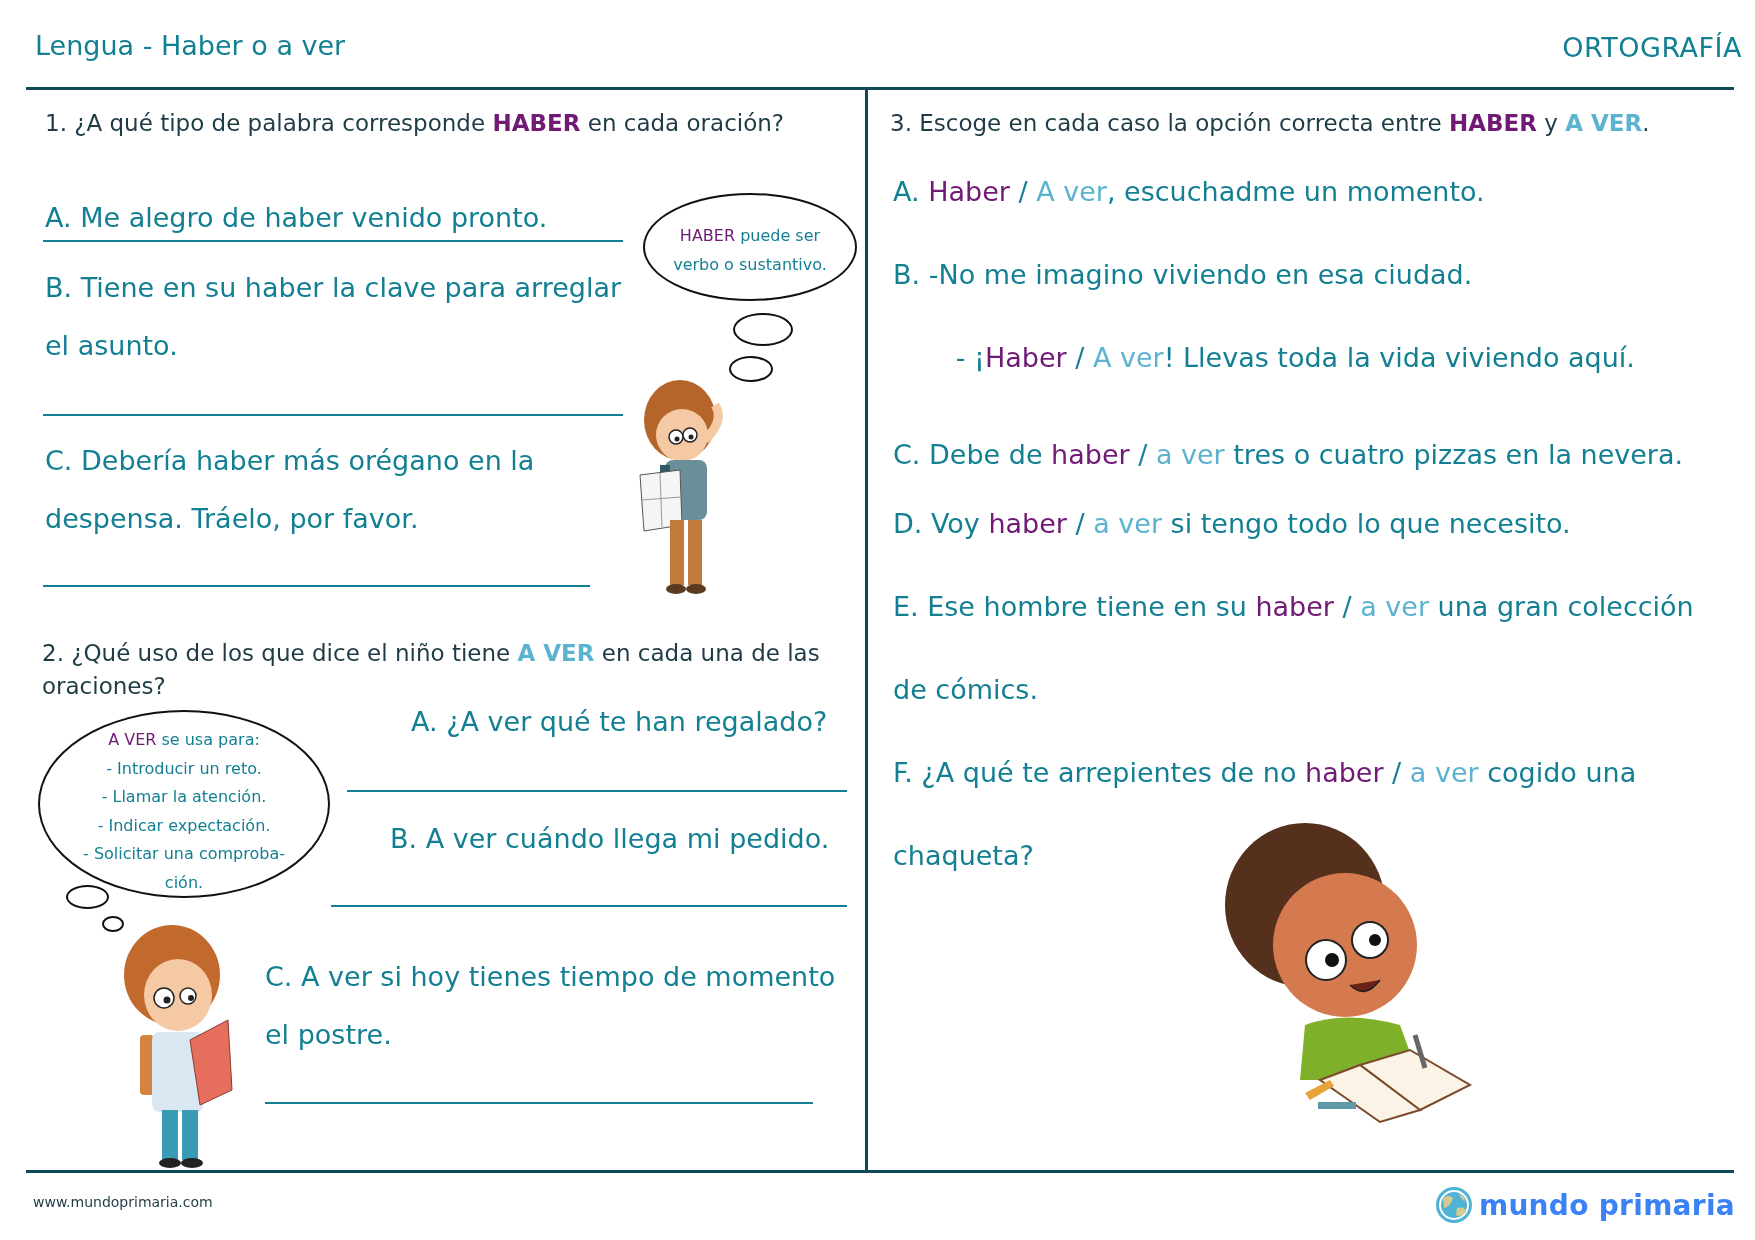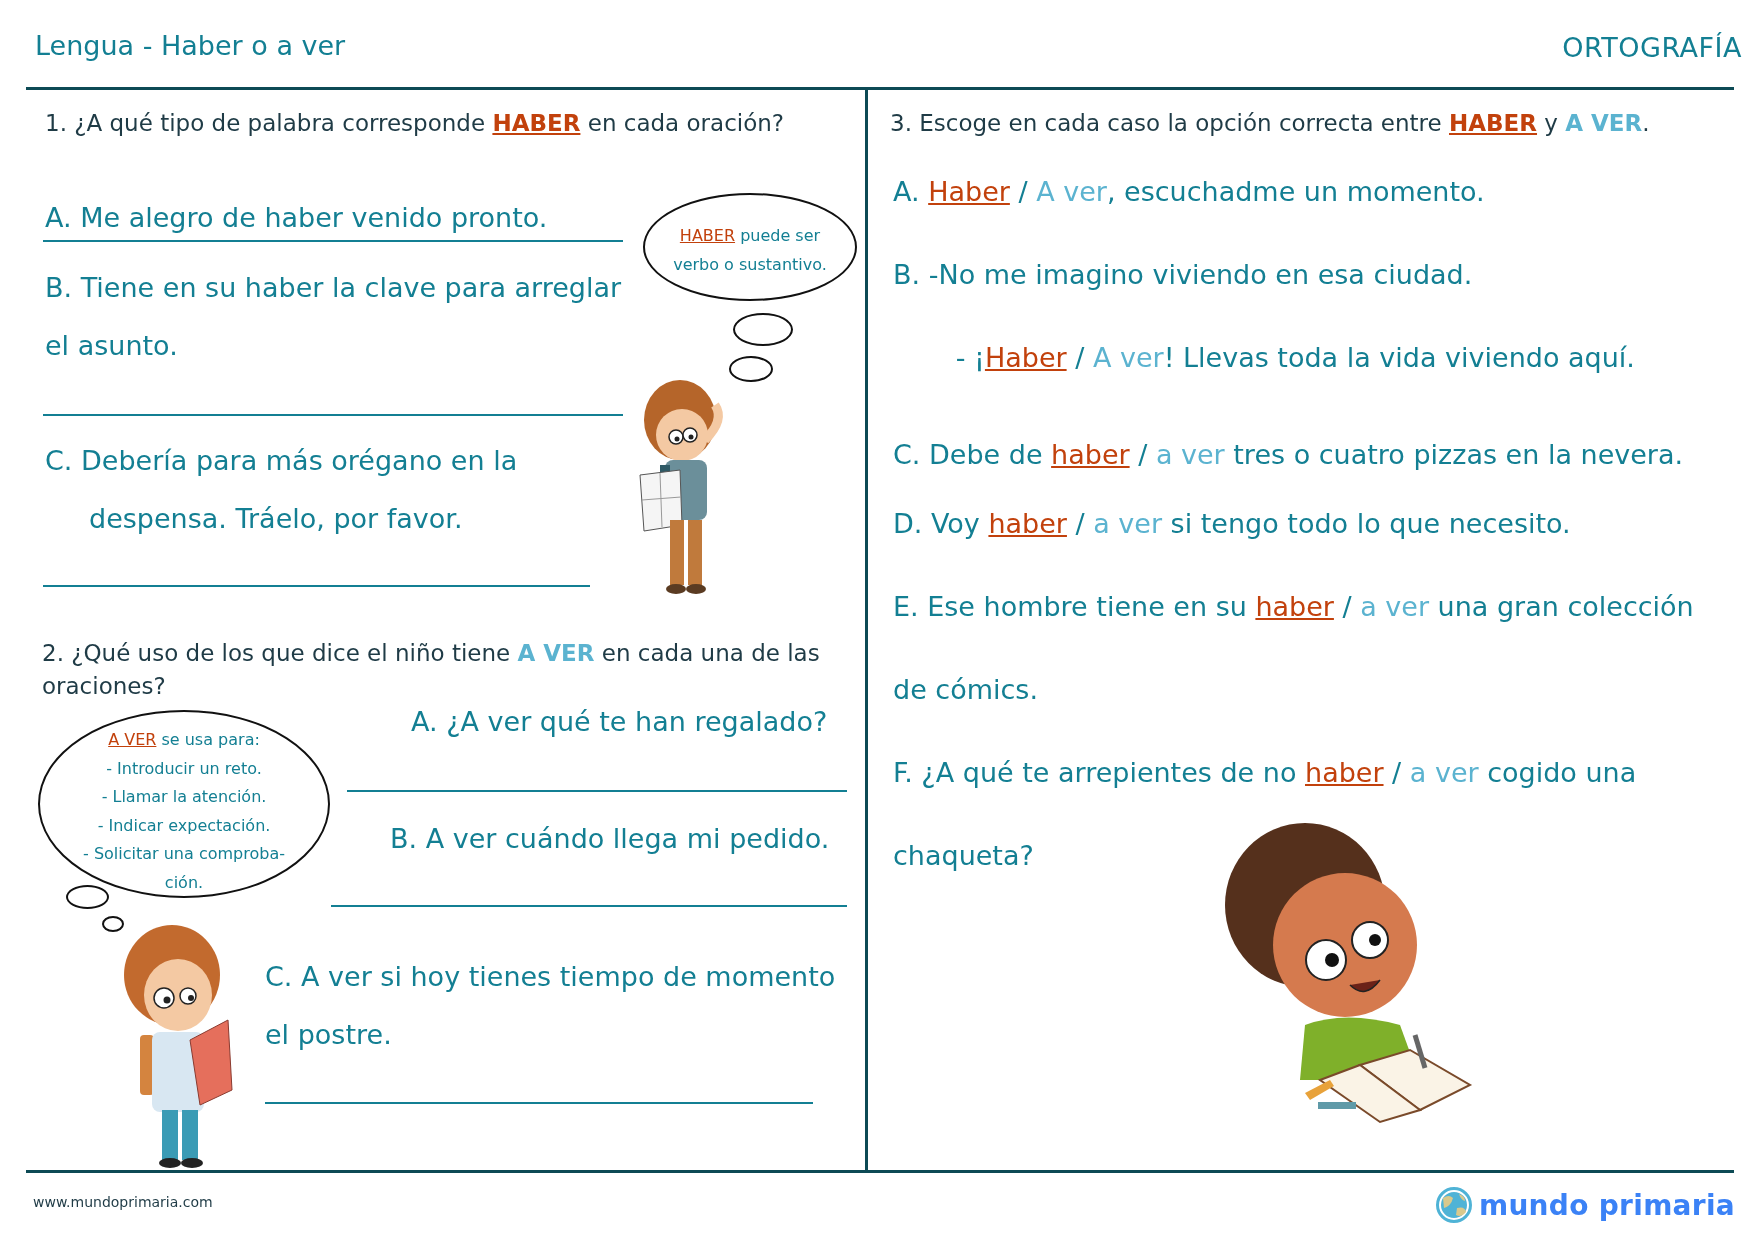--- a/index.html
+++ b/index.html
@@ -1,21 +1,21 @@
 <!DOCTYPE html>
 <html><head>
 <meta charset="utf-8">
 <style>
   * { box-sizing: border-box; margin: 0; padding: 0; }
   html, body { width: 1755px; height: 1240px; background: #ffffff; overflow: hidden; }
   body { position: relative; font-family: "DejaVu Sans", sans-serif; color: #137f93; }
 
   .abs { position: absolute; }
   .teal { color: #137f93; }
-  .orange { color: #c2410c; text-decoration: underline; }
+  .orange { color: #701a75; }
   .lblue { color: #5bb3d0; }
 
   #header-title { left: 35px; top: 30px; font-size: 27px; color: #137f93; }
   #header-subject { right: 13px; top: 32px; font-size: 27px; color: #137f93; letter-spacing: 0.5px; margin-left: 16px; }
   .hrule { position: absolute; height: 3px; background: #0d4a55; }
   .vrule { position: absolute; width: 3px; background: #0d4a55; }
 
   .q-title { font-size: 23px; color: #1f3b46; white-space: nowrap; }
   .q-title .kw { font-weight: bold; }
 
@@ -44,22 +44,22 @@
   <span>1. ¿A qué tipo de palabra corresponde </span><span class="kw orange">HABER</span><span> en cada oración?</span>
 </div>
 
 <div class="abs sent" style="left:45px; top:158px;margin-top:44px;">A. Me alegro de haber venido pronto.</div>
 <div class="ans-line" style="left:43px; top:240px; width:580px;"></div>
 
 <div class="abs sent" style="left:45px; top:272px;">B. Tiene en su haber la clave para arreglar</div>
 <div class="abs sent" style="left:45px; top:330px;">el asunto.</div>
 <div class="ans-line" style="left:43px; top:414px; width:580px;"></div>
 
-<div class="abs sent" style="left:45px; top:445px;">C. Debería para más orégano en la</div>
-<div class="abs sent" style="left:45px; top:503px;margin-left:44px;">despensa. Tráelo, por favor.</div>
+<div class="abs sent" style="left:45px; top:445px;">C. Debería haber más orégano en la</div>
+<div class="abs sent" style="left:45px; top:503px;">despensa. Tráelo, por favor.</div>
 <div class="ans-line" style="left:43px; top:585px; width:547px;"></div>
 
 <div class="bubble" style="left:643px; top:193px; width:214px; height:108px; padding-top:26px; font-size:16px; line-height:29px;">
   <div><span class="orange">HABER</span><span> puede ser</span></div>
   <div>verbo  o sustantivo.</div>
 </div>
 <div class="puff" style="left:733px; top:313px; width:60px; height:33px;"></div>
 <div class="puff" style="left:729px; top:356px; width:44px; height:26px;"></div>
 
 <svg class="illus" style="left:630px; top:375px;" width="120" height="230" viewBox="0 0 120 230">

